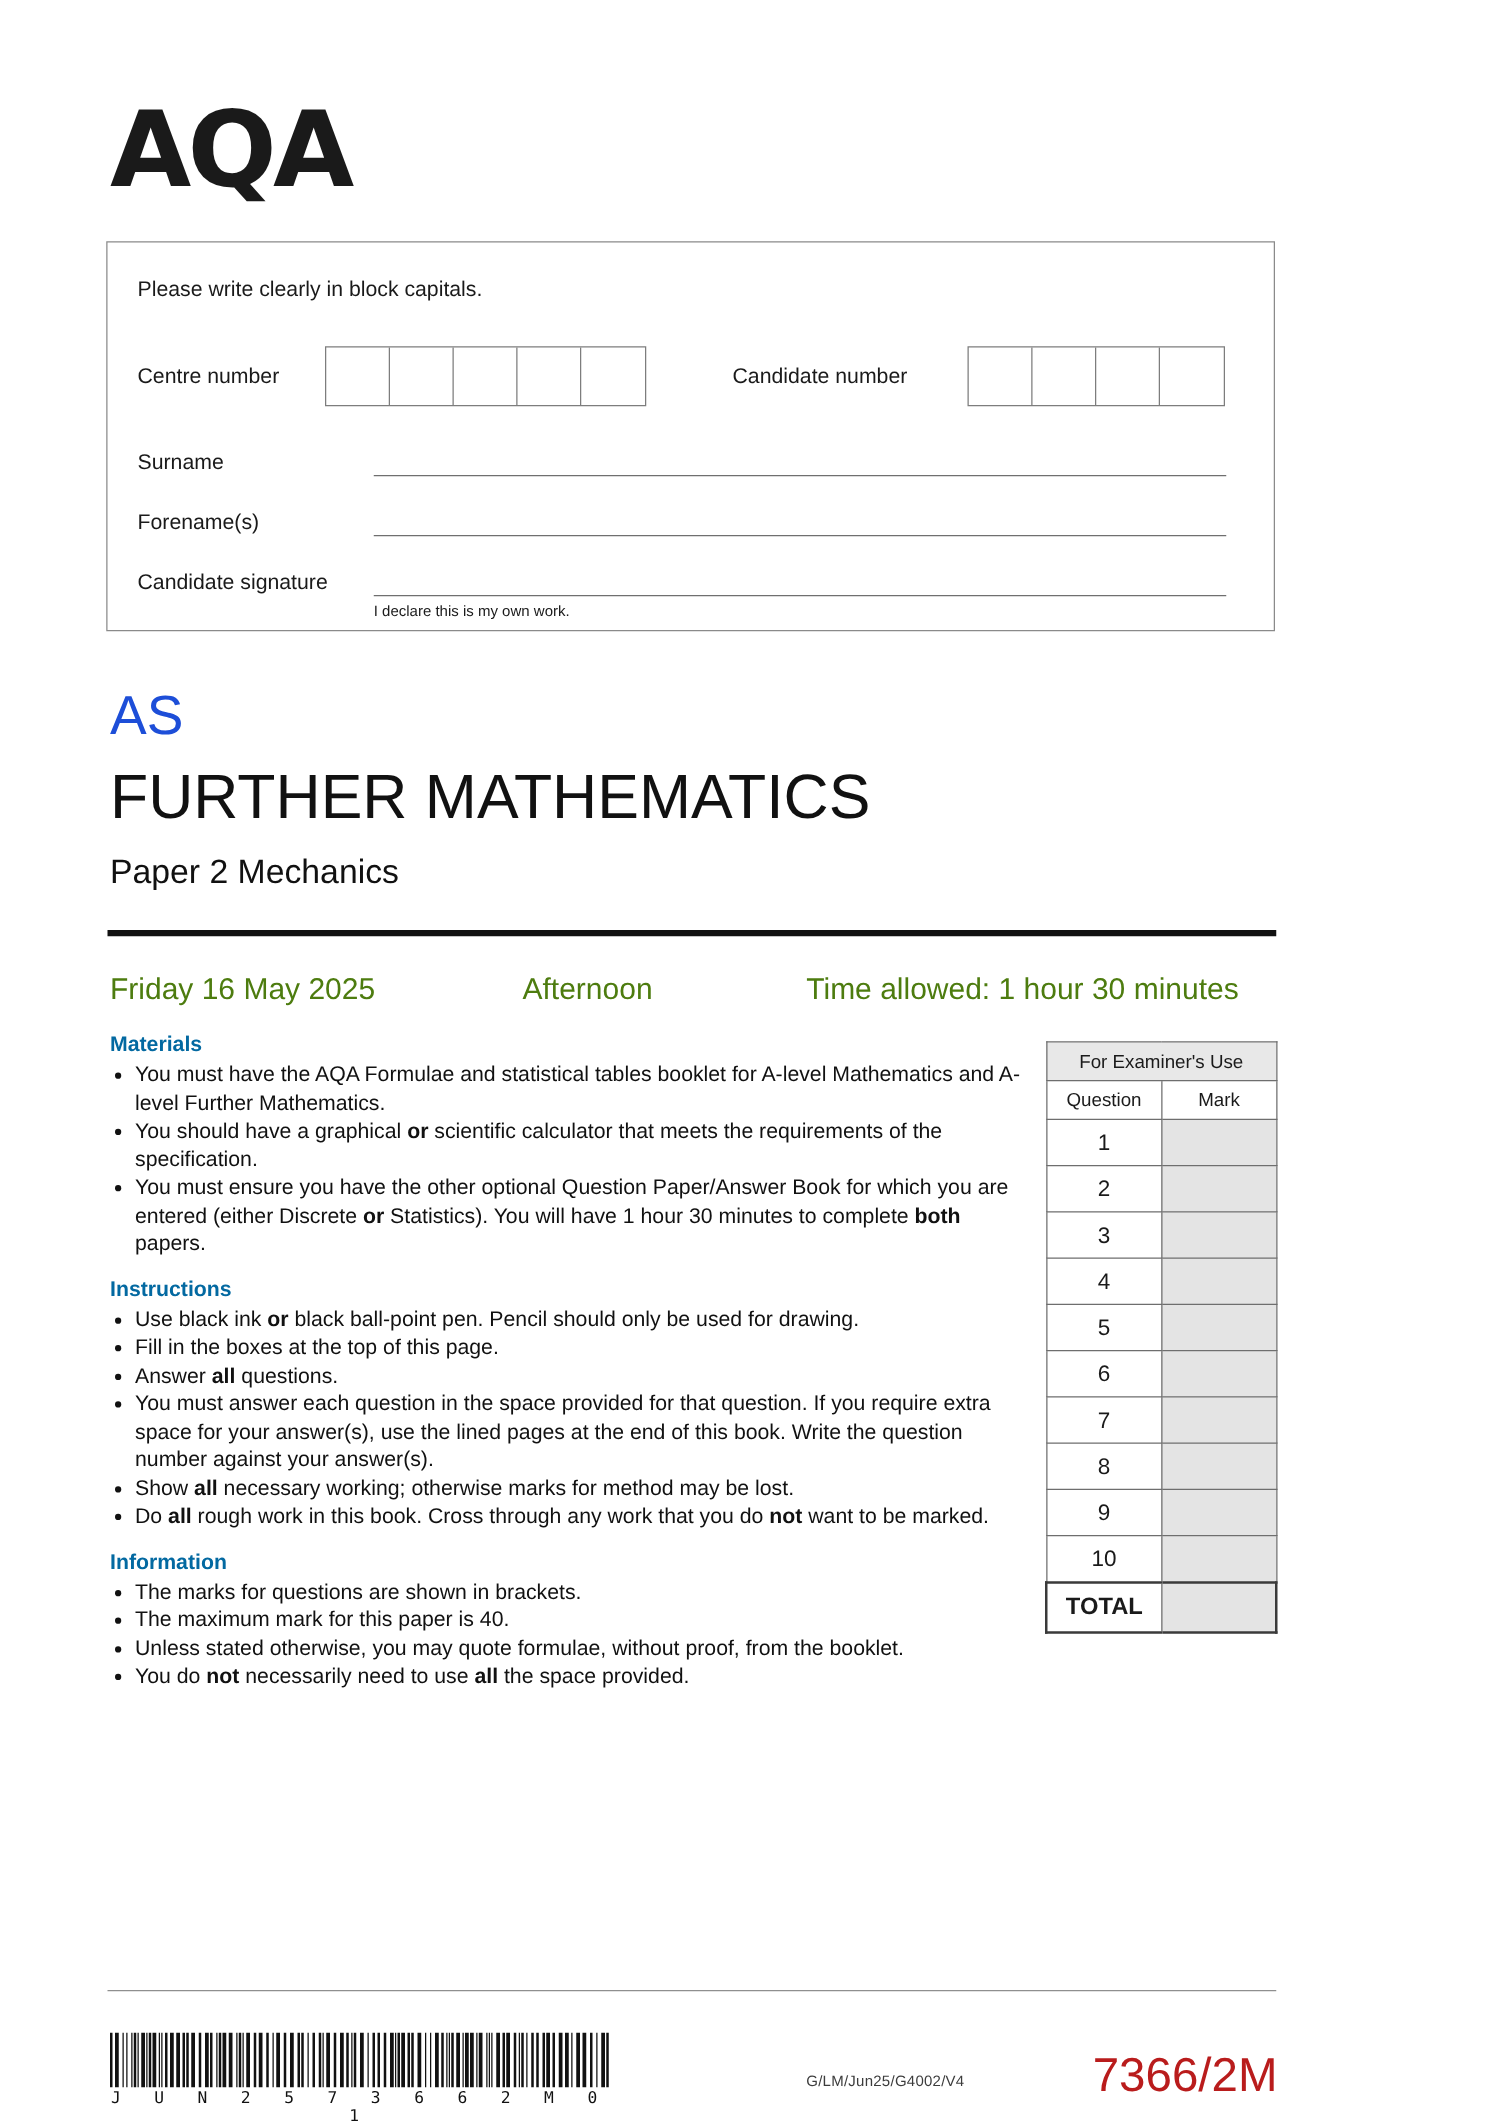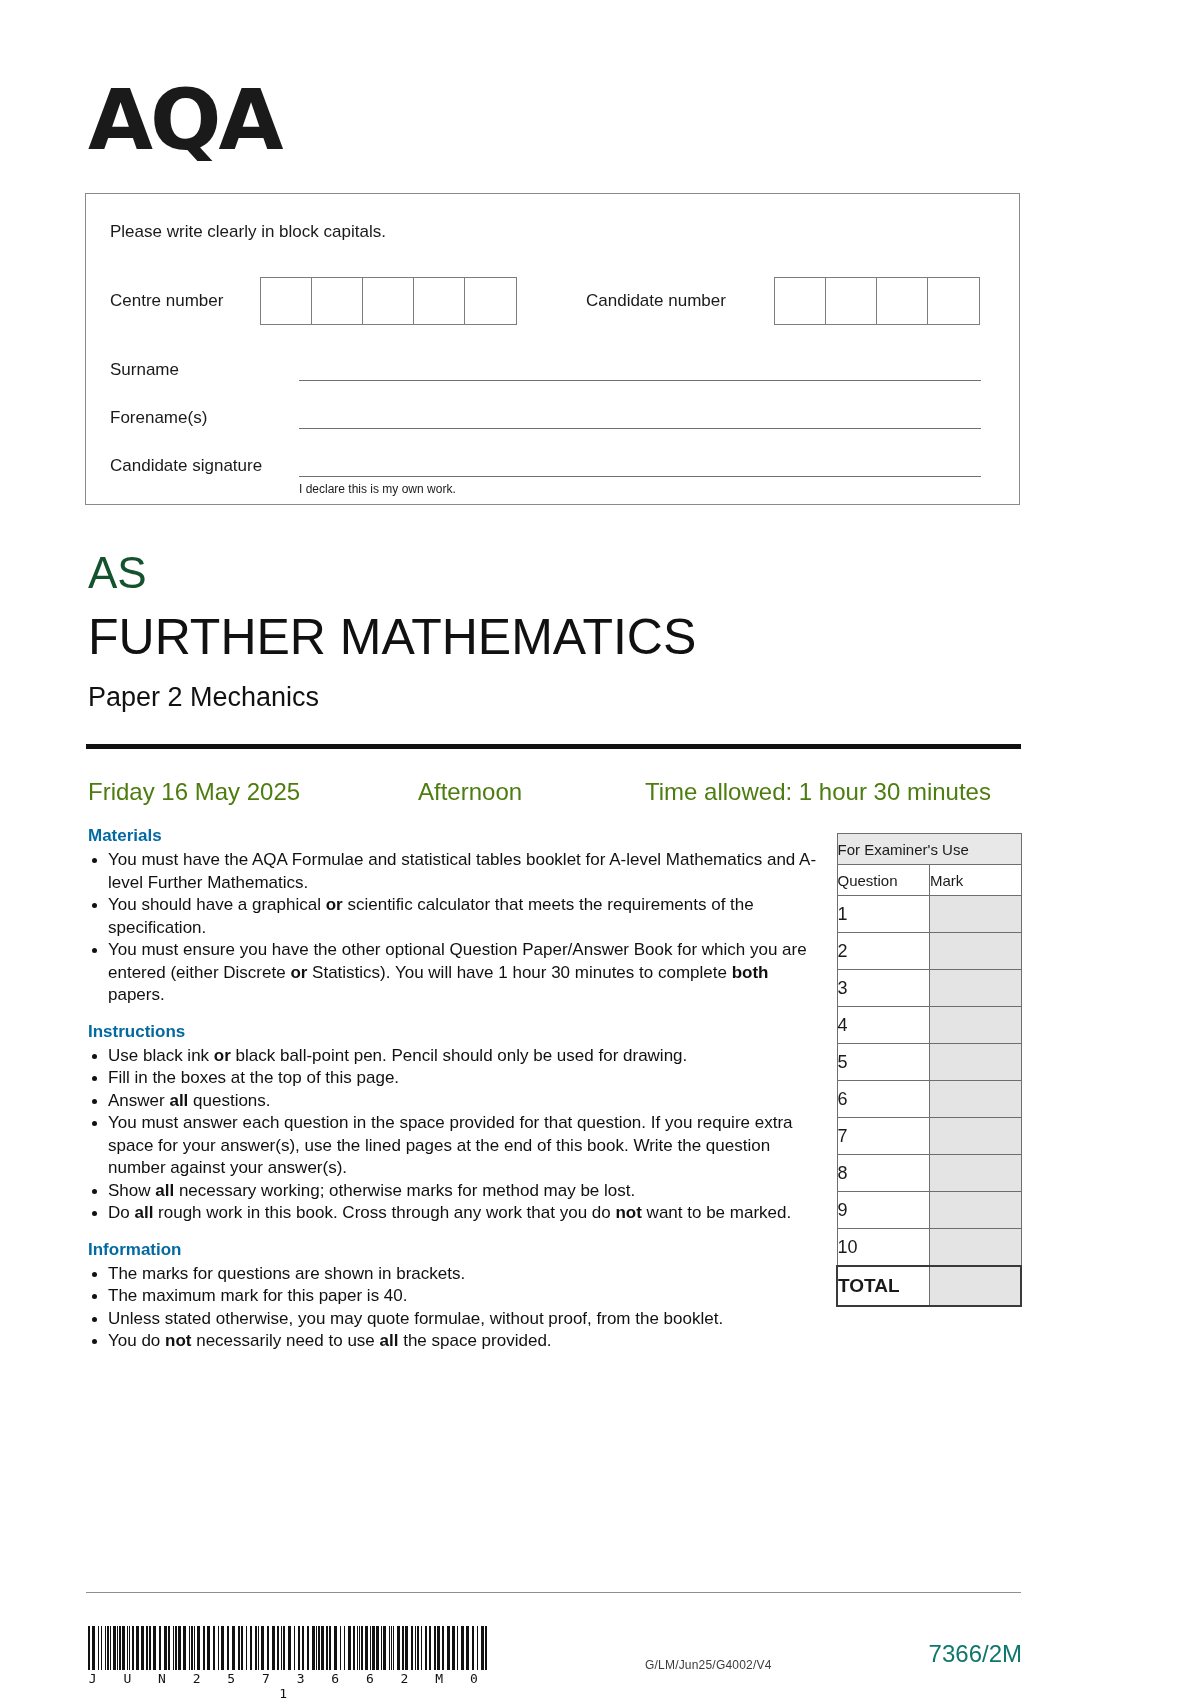--- a/index.html
+++ b/index.html
@@ -99,21 +99,21 @@
   }
 
   
   .title-as {
     position: absolute;
     left: 88px;
     top: 548px;
     font-size: 44px;
     font-weight: normal;
     letter-spacing: 0px;
-    color: #14532d;
+    color: #1d4ed8;
   }
   .title-subject {
     position: absolute;
     left: 88px;
     top: 608px;
     font-size: 50px;
     font-weight: normal;
     letter-spacing: 0px;
     color: #111;
     white-space: nowrap;
@@ -189,21 +189,21 @@
   .ex-table {
     position: absolute;
     left: 836px;
     top: 833px;
     width: 186px;
     border-collapse: collapse;
     font-size: 15px;
   }
   .ex-table td, .ex-table th {
     border: 1px solid #6e6e6e;
-    text-align: left;
+    text-align: center;
     font-weight: normal;
     color: #1a1a1a;
     height: 36px;
     padding: 0;
   }
   .ex-table .hdr-main {
     background: #e8e8e8;
     font-size: 15px;
     height: 30px;
   }
@@ -263,22 +263,22 @@
     left: 645px;
     top: 1658px;
     font-size: 12px;
     color: #3c3c3c;
     letter-spacing: 0.2px;
   }
   .paper-code {
     position: absolute;
     right: 178px;
     top: 1640px;
-    font-size: 24px;
-    color: #0f766e;
+    font-size: 38px;
+    color: #b91c1c;
     white-space: nowrap;
   }
 </style>
 </head>
 <body>
 
 <div class="page">
 
   <div class="logo">AQA</div>
 

